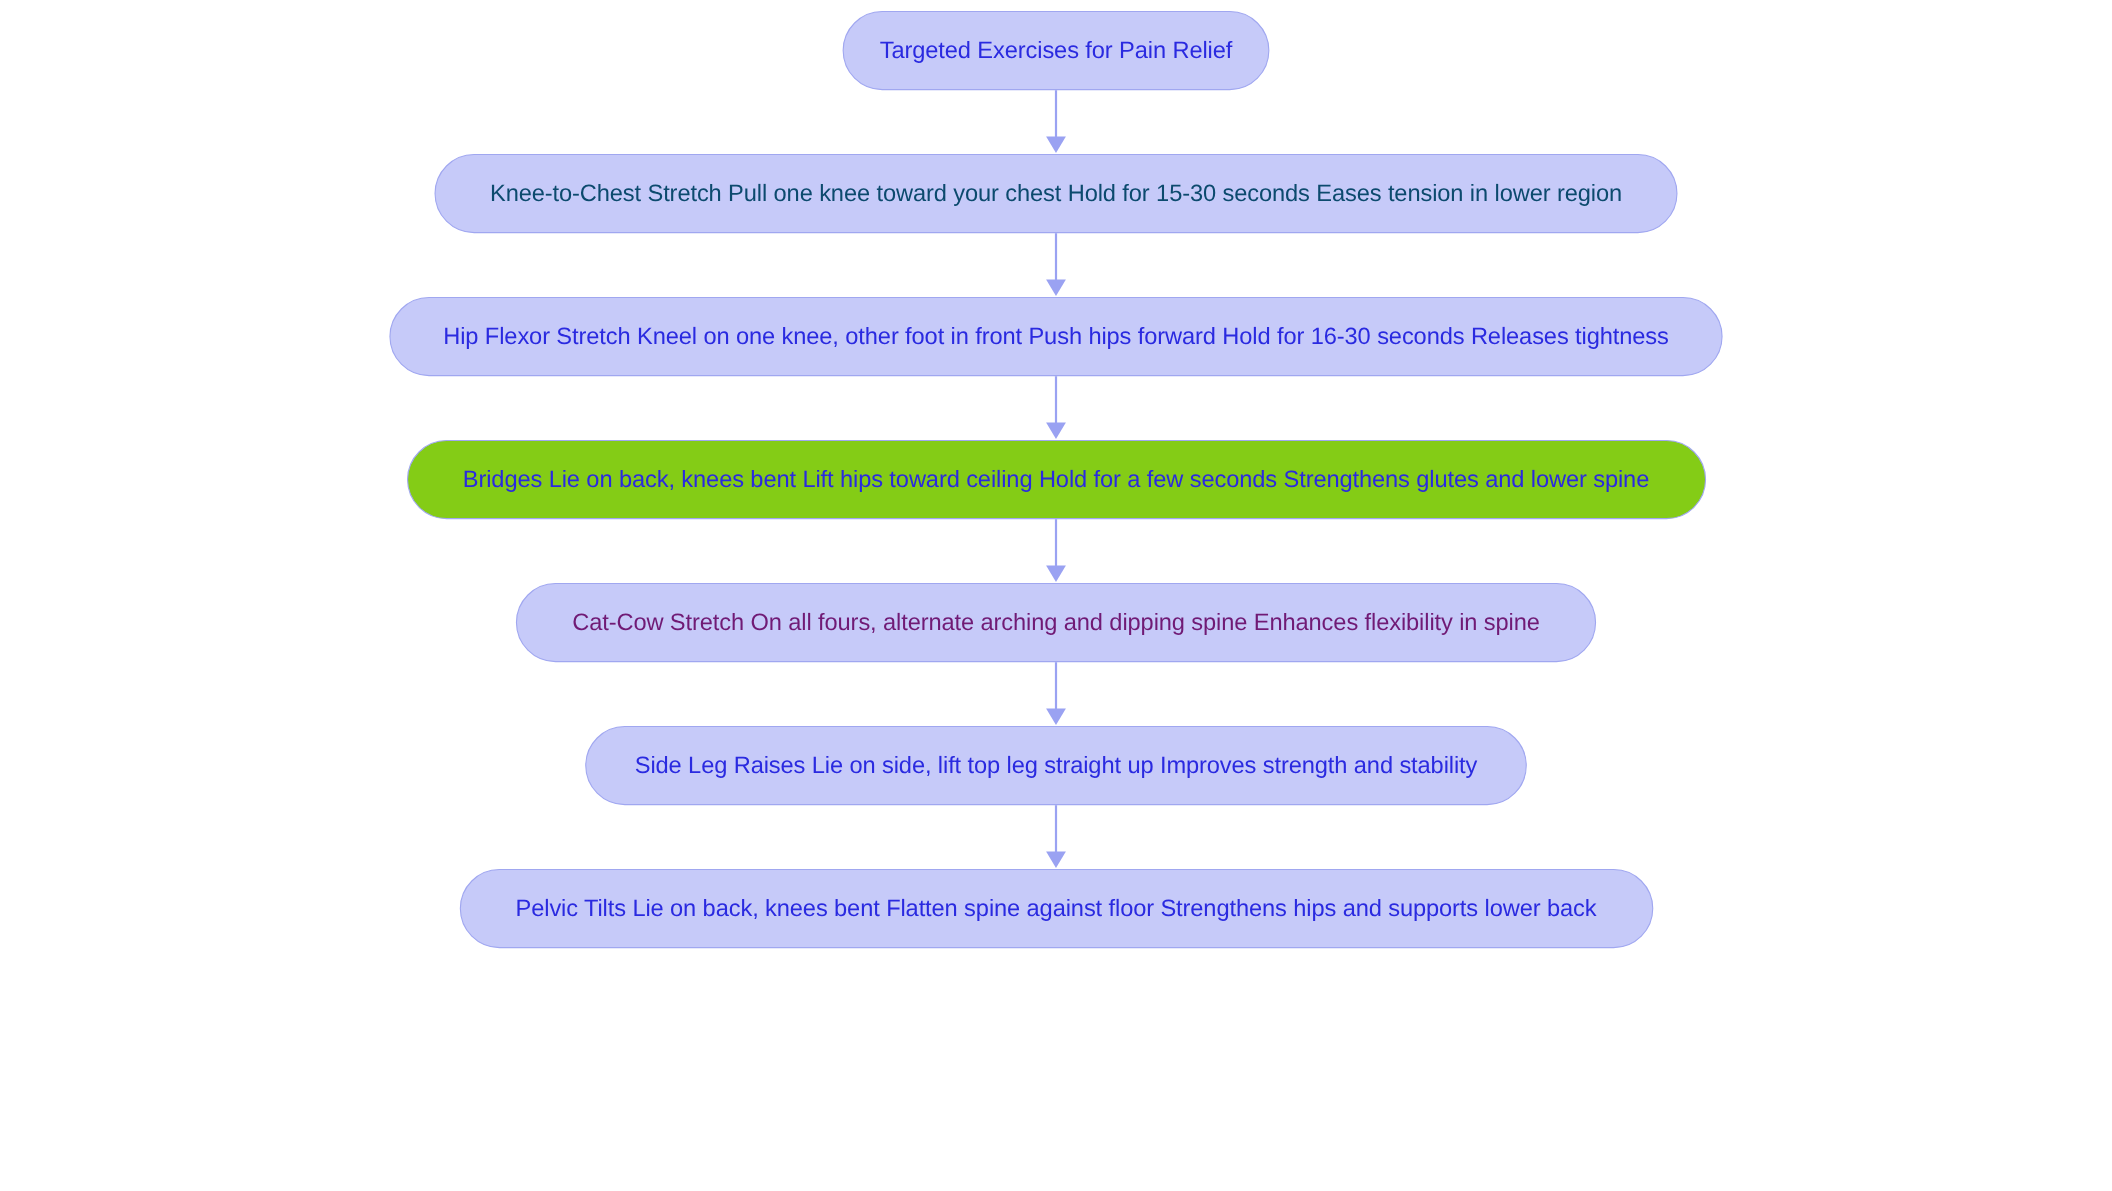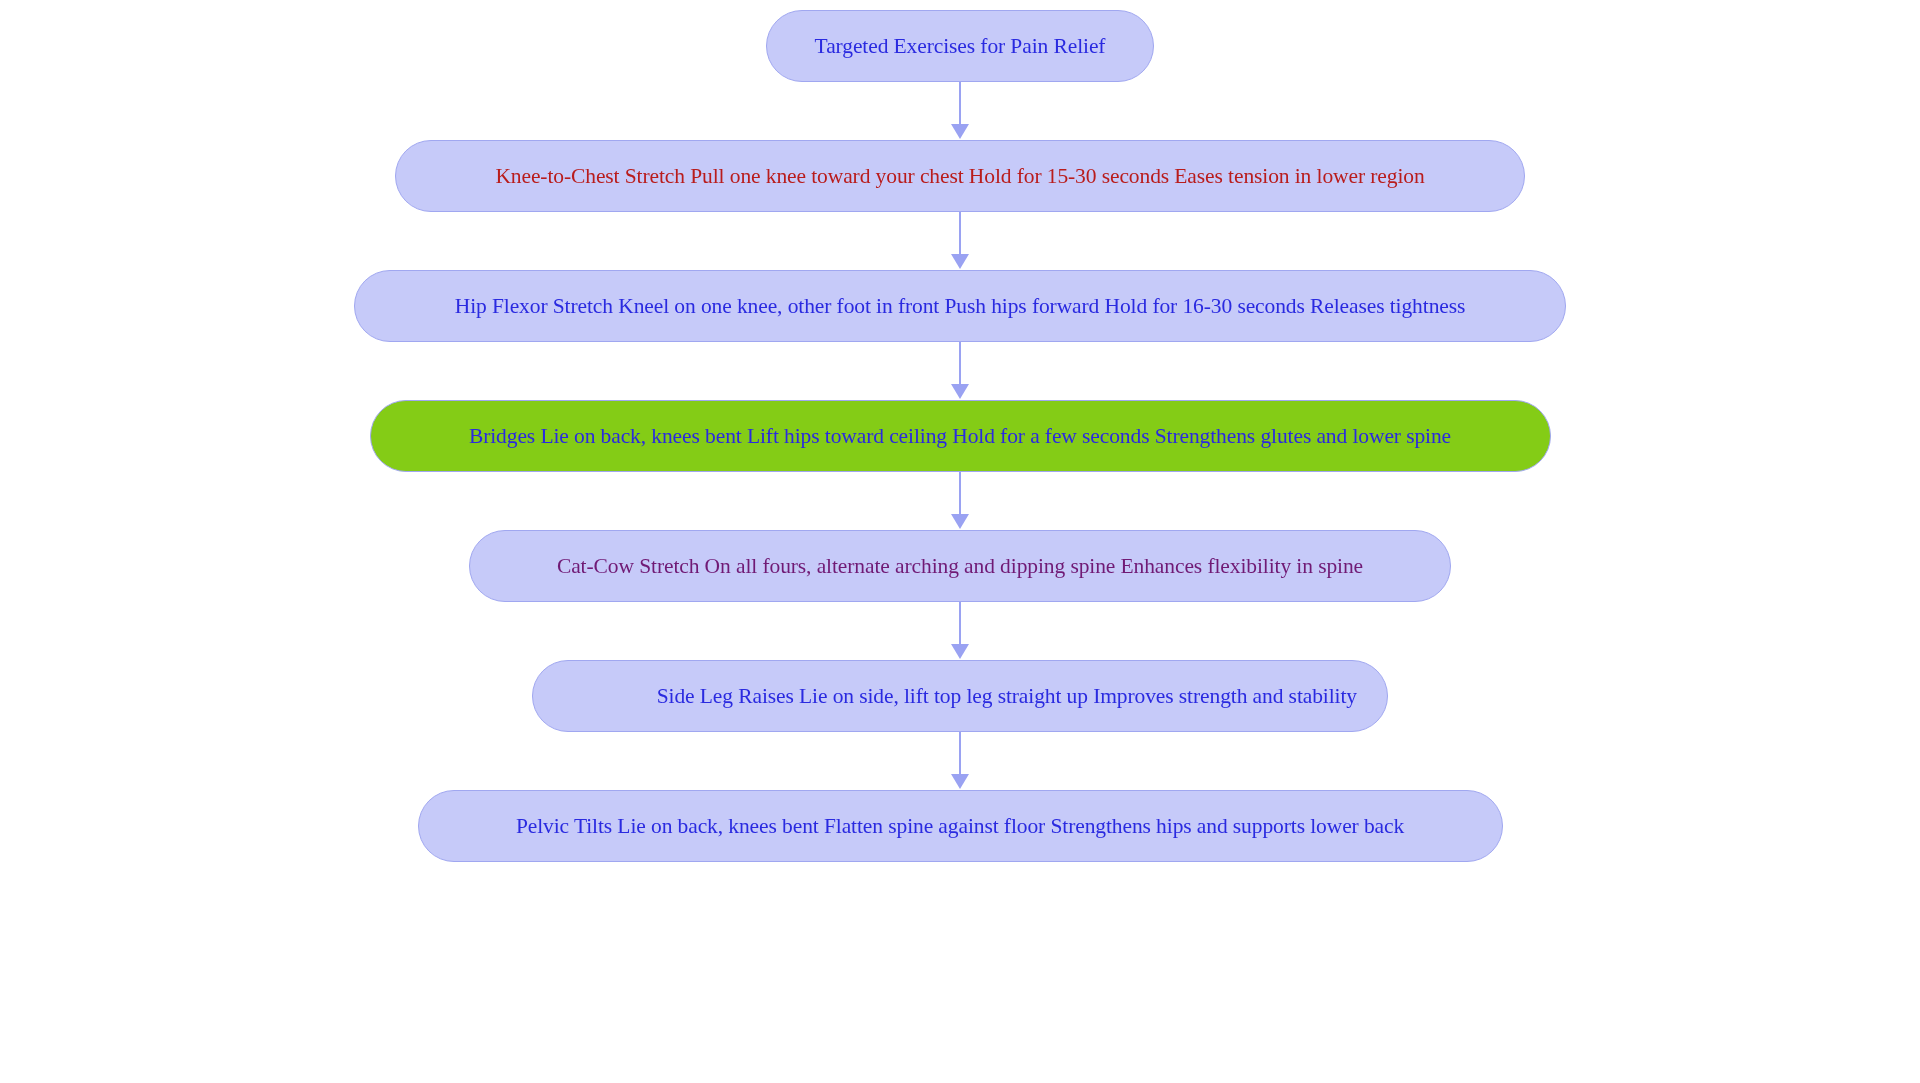--- a/index.html
+++ b/index.html
@@ -48,21 +48,20 @@
     white-space: nowrap;
     text-align: center;
     padding: 0 30px;
     height: 72px;
     line-height: 72px;
   }
 
   .node-label {
     display: block;
     white-space: nowrap;
-    font-family: Liberation Serif, serif;
   }
 
   
   .connector {
     position: relative;
     width: 40px;
     display: flex;
     flex-direction: column;
     align-items: center;
     justify-content: flex-start;
@@ -90,21 +89,21 @@
 
     <div class="node" style="margin-top: 10px; width: 388px; background: rgb(198, 202, 249); border-color: rgb(160, 167, 240); color: rgb(42, 42, 224);">
       <span class="node-label">Targeted Exercises for Pain Relief</span>
     </div>
 
     <div class="connector" style="height:58px;">
       <span class="stem" style="height: 43px; background: rgb(154, 162, 242);"></span>
       <span class="head" style="border-top-color: rgb(154, 162, 242);"></span>
     </div>
 
-    <div class="node" style="width: 1130px; background: rgb(198, 202, 249); border-color: rgb(160, 167, 240); color: #b91c1c;">
+    <div class="node" style="width: 1130px; background: rgb(198, 202, 249); border-color: rgb(160, 167, 240); color: #0c4a6e;">
       <span class="node-label">Knee-to-Chest Stretch Pull one knee toward your chest Hold for 15-30 seconds Eases tension in lower region</span>
     </div>
 
     <div class="connector" style="height:58px;">
       <span class="stem" style="height: 43px; background: rgb(154, 162, 242);"></span>
       <span class="head" style="border-top-color: rgb(154, 162, 242);"></span>
     </div>
 
     <div class="node" style="width: 1212px; background: rgb(198, 202, 249); border-color: rgb(160, 167, 240); color: rgb(42, 42, 224);">
       <span class="node-label">Hip Flexor Stretch Kneel on one knee, other foot in front Push hips forward Hold for 16-30 seconds Releases tightness</span>
@@ -126,21 +125,21 @@
 
     <div class="node" style="width: 982px; background: rgb(198, 202, 249); border-color: rgb(160, 167, 240); color: #701a75;">
       <span class="node-label">Cat-Cow Stretch On all fours, alternate arching and dipping spine Enhances flexibility in spine</span>
     </div>
 
     <div class="connector" style="height:58px;">
       <span class="stem" style="height: 43px; background: rgb(154, 162, 242);"></span>
       <span class="head" style="border-top-color: rgb(154, 162, 242);"></span>
     </div>
 
-    <div class="node" style="width: 856px; background: rgb(198, 202, 249); border-color: rgb(160, 167, 240); color: rgb(42, 42, 224); justify-content: flex-end;">
+    <div class="node" style="width: 856px; background: rgb(198, 202, 249); border-color: rgb(160, 167, 240); color: rgb(42, 42, 224);">
       <span class="node-label">Side Leg Raises Lie on side, lift top leg straight up Improves strength and stability</span>
     </div>
 
     <div class="connector" style="height:58px;">
       <span class="stem" style="height: 43px; background: rgb(154, 162, 242);"></span>
       <span class="head" style="border-top-color: rgb(154, 162, 242);"></span>
     </div>
 
     <div class="node" style="width: 1085px; background: rgb(198, 202, 249); border-color: rgb(160, 167, 240); color: rgb(42, 42, 224);">
       <span class="node-label">Pelvic Tilts Lie on back, knees bent Flatten spine against floor Strengthens hips and supports lower back</span>

